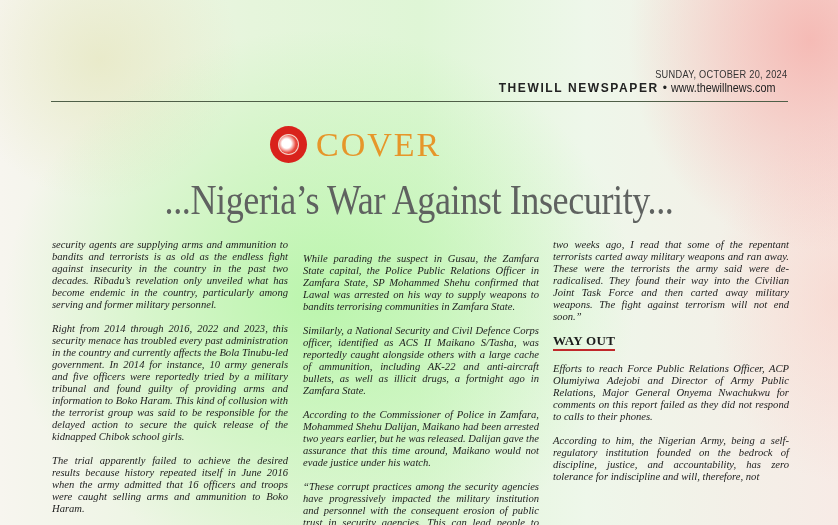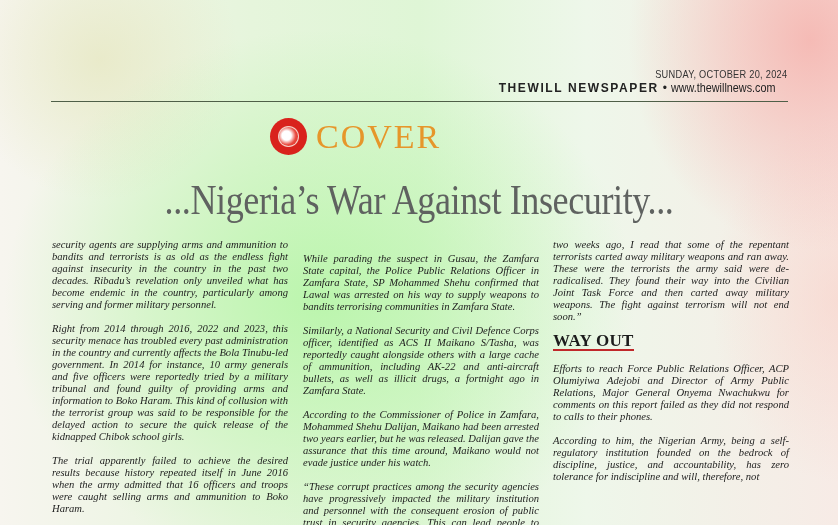--- a/index.html
+++ b/index.html
@@ -24,21 +24,21 @@
     }
     .masthead .pub { font-size: 12px; line-height: 14px; color: #222; }
     .masthead .pub .name { font-weight: bold; letter-spacing: 1.6px; }
     .masthead .pub .sep { margin: 0 4px; }
     .masthead .pub .url { transform: scaleX(0.9); display: inline-block; transform-origin: left center; }
     .rule {
       position: absolute; left: 51px; right: 50px; top: 101px; height: 1px;
       background: #4f5f48;
     }
     .section {
-      position: absolute; left: 270px; top: 118px; display: flex; align-items: center; justify-content: flex-end;
+      position: absolute; left: 270px; top: 126px; display: flex; align-items: center; justify-content: flex-end;
     }
     .section .logo {
       width: 37px; height: 37px; border-radius: 50%;
       background: radial-gradient(circle at 50% 50%, #f4d6cc 0 38%, #d9221c 42% 100%);
       position: relative; margin-right: 9px;
     }
     .section .logo::after {
       content: ""; position: absolute; left: 9px; top: 9px; width: 19px; height: 19px;
       border-radius: 50%; background: radial-gradient(circle at 40% 45%, #ffffff 0 30%, #e8493e 60%, #d9221c 100%);
     }
@@ -56,21 +56,21 @@
     .col {
       position: absolute; top: 239px; width: 236px;
       font-size: 10.6px; line-height: 12px; text-align: justify;
       color: #1c1c1c;
     }
     .col p { margin: 0 0 12px 0; font-style: italic; }
     .col-1 { left: 52px; }
     .col-2 { left: 303px; top: 253px; }
     .col-3 { left: 553px; }
     .subhead {
-      font-weight: bold; font-size: 17px; color: #1c1c1c; margin: 0 0 12px 0;
+      font-weight: bold; font-size: 13px; color: #1c1c1c; margin: 0 0 12px 0;
       display: inline-block; padding-bottom: 2px; border-bottom: 2px solid #c0282a;
       letter-spacing: 0.3px;
     }
   </style>
 </head>
 <body>
 
 <div class="masthead">
   <div class="date">SUNDAY, OCTOBER 20, 2024</div>
   <div class="pub">

